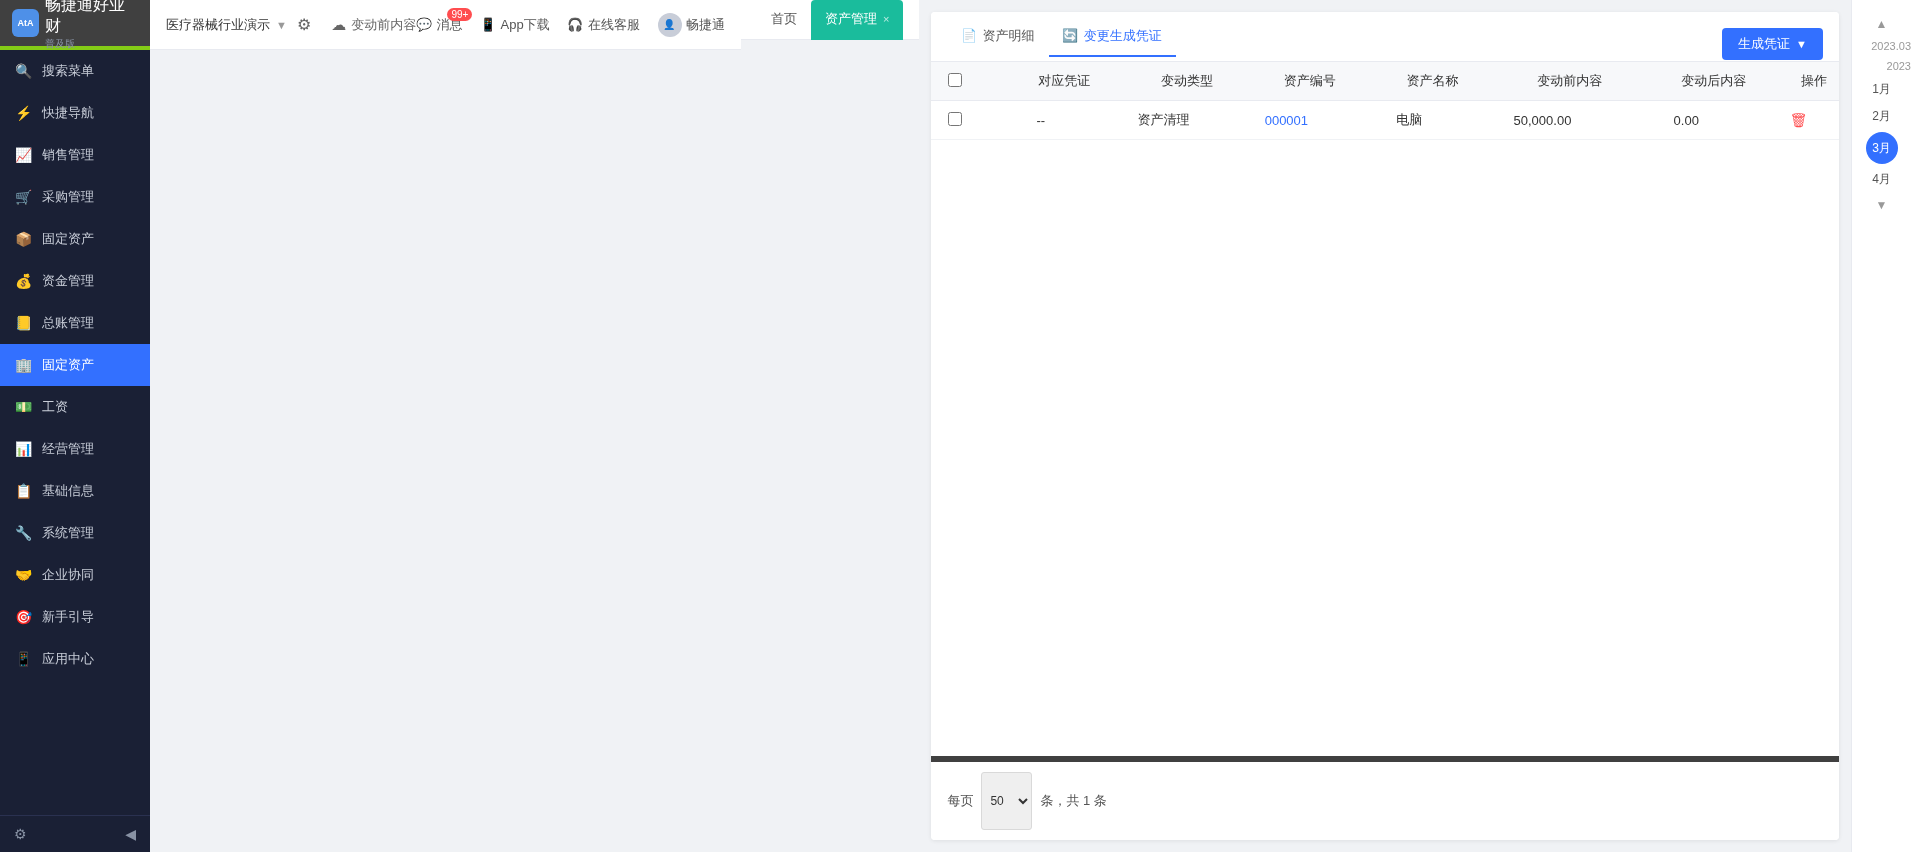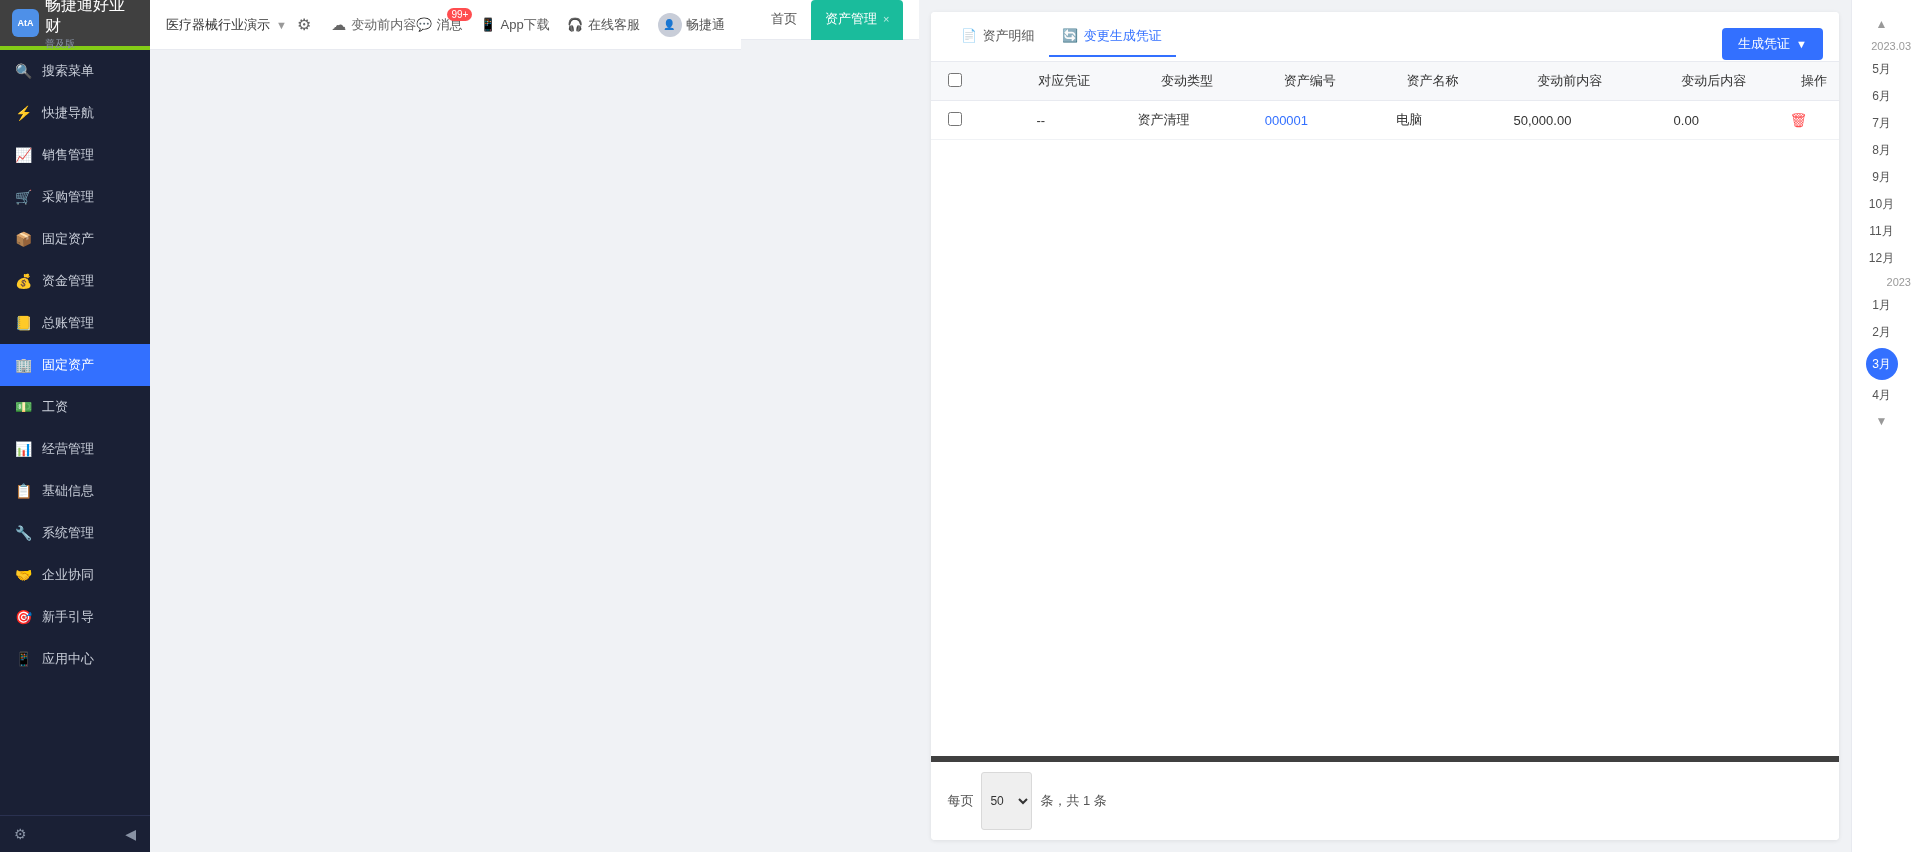--- a/index.html
+++ b/index.html
@@ -529,30 +529,20 @@
         <span>每页</span>
         <select class="page-size-select" id="per-page-select">
         <option value="10">10</option><option value="20">20</option><option value="50" selected="">50</option><option value="100">100</option></select>
         <span>条，共 1 条</span>
       </div>
     </div>
 
     <div class="calendar-panel">
       <div class="calendar-scroll-btn cal-top-arrow">▲</div>
       <div class="calendar-year-label">2023.03</div>
-      <div id="calendar-months-before">
-          <div class="calendar-month-item">5月</div>
-          <div class="calendar-month-item">6月</div>
-          <div class="calendar-month-item">7月</div>
-          <div class="calendar-month-item">8月</div>
-          <div class="calendar-month-item">9月</div>
-          <div class="calendar-month-item">10月</div>
-          <div class="calendar-month-item">11月</div>
-          <div class="calendar-month-item">12月</div>
-        </div>
       <div class="calendar-year-label">2023</div>
       <div id="calendar-months-2023">
           <div class="calendar-month-item">1月</div>
           <div class="calendar-month-item">2月</div>
           <div class="calendar-month-item active">3月</div>
           <div class="calendar-month-item">4月</div>
         </div>
       <div class="calendar-scroll-btn cal-bottom-arrow">▼</div>
     </div>
   </div>

